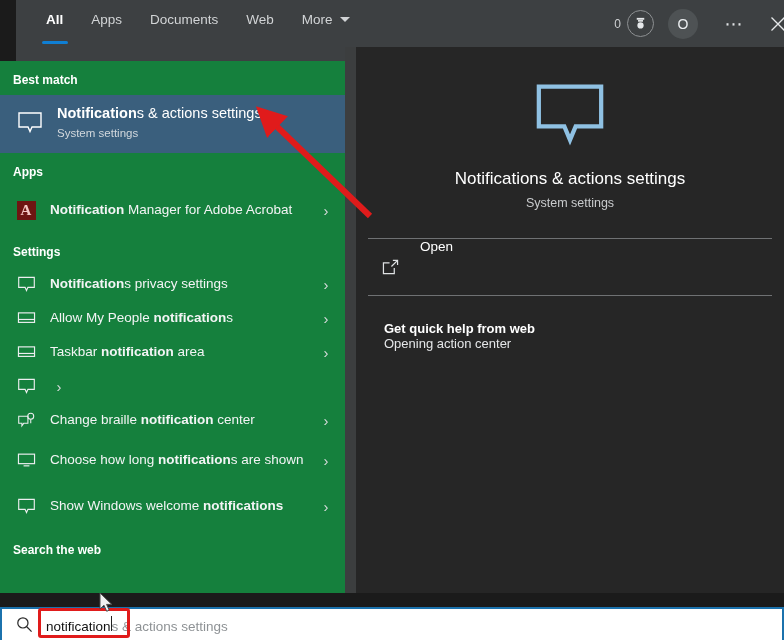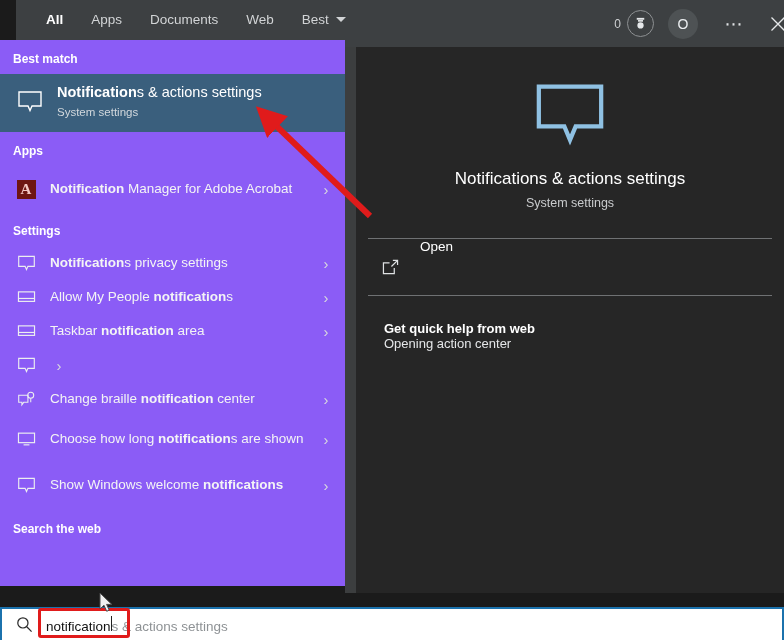--- a/index.html
+++ b/index.html
@@ -61,23 +61,23 @@
   }
   .iconbtn {
     width: 44px; height: 47px;
     display: flex; align-items: center; justify-content: center;
     color: #e2e4e6;
   }
   .dots { font-size: 18px; letter-spacing: 1px; line-height: 6px; color: #dfe1e3; }
 
   
   .left {
-    position: absolute; left: 0; top: 40px;
+    position: absolute; left: 0; top: 61px;
     width: 345px; height: 546px;
-    background: #8b5cf6;
+    background: #15803d;
     overflow: hidden;
   }
   .section-head {
     font-size: 12px; font-weight: bold; color: #ffffff;
     padding: 12px 0 8px 13px;
   }
   .row {
     display: flex; align-items: center;
     min-height: 34px;
     padding: 4px 10px 4px 13px;
@@ -187,21 +187,21 @@
       <div class="tab">
         <span>Apps</span>
       </div>
       <div class="tab">
         <span>Documents</span>
       </div>
       <div class="tab">
         <span>Web</span>
       </div>
       <div class="tab">
-        <span>Best</span>
+        <span>More</span>
         <span class="caret"></span>
       </div>
     </div>
 
     <div class="tabbar-right">
       <div class="rewards-wrap">
         <span class="rewards-count">0</span>
         <span class="rewards-badge">
           <svg width="15" height="15" viewBox="0 0 24 24" fill="#e6e8ea">
             <rect x="6" y="3" width="12" height="3"></rect>

